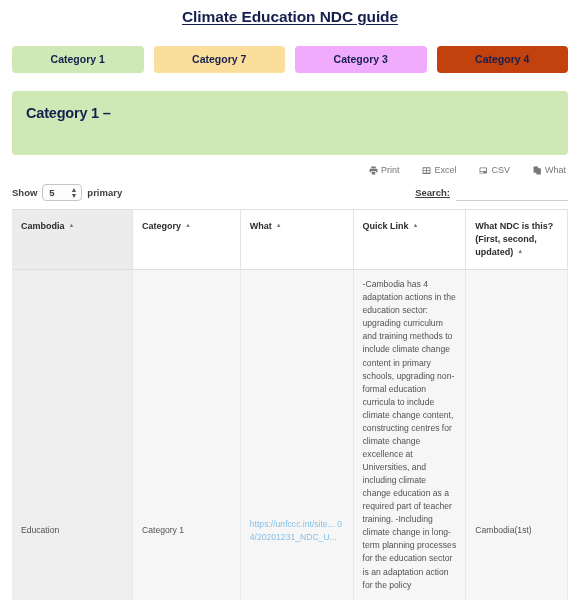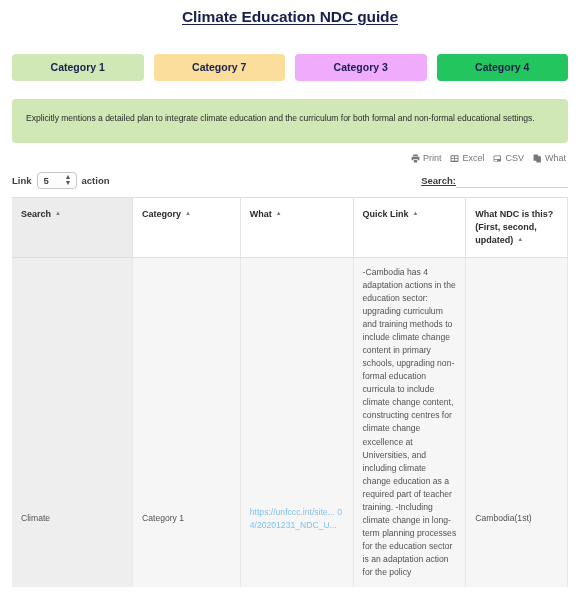--- a/index.html
+++ b/index.html
@@ -17,21 +17,21 @@
   }
 
   
   .page-title {
     text-align: center;
     font-size: 15.5px;
     font-weight: bold;
     color: #161f4e;
     text-decoration: underline;
     text-underline-offset: 2px;
-    margin: 5px 0 8px 0;
+    margin: 5px 0 0 0;
     padding: 3px 0 0 0;
     letter-spacing: -0.1px;
   }
 
   
   .cat-row {
     display: flex;
     gap: 10px;
     padding: 20px 12px 0 12px;
     box-sizing: border-box;
@@ -67,21 +67,21 @@
     line-height: 1.35;
     margin: 0;
     letter-spacing: -0.05px;
   }
 
   
   .export-row {
     display: flex;
     justify-content: flex-end;
     align-items: center;
-    gap: 9px;
+    gap: 23px;
     padding: 11px 14px 0 0;
   }
   .export-btn {
     display: inline-flex;
     align-items: center;
     gap: 3px;
     font-size: 9px;
     color: #777777;
     cursor: pointer;
     user-select: none;
@@ -125,20 +125,21 @@
     transform: translateY(-50%);
     pointer-events: none;
     color: #555;
     font-size: 7px;
     line-height: 6px;
     text-align: center;
   }
   .search-box {
     display: flex;
     align-items: center;
+    gap: 6px;
     font-size: 9.5px;
     font-weight: bold;
     color: #3d3d3d;
     text-decoration: underline;
   }
   .search-input {
     border: none;
     border-bottom: 1px solid #cfcfcf;
     outline: none;
     width: 108px;
@@ -220,27 +221,27 @@
 <div class="cat-row">
   <div class="cat-btn" style="background: rgb(207, 232, 181);">
     <span>Category 1</span>
   </div>
   <div class="cat-btn" style="background: rgb(251, 221, 156);">
     <span>Category 7</span>
   </div>
   <div class="cat-btn" style="background: #f0abfc;">
     <span>Category 3</span>
   </div>
-  <div class="cat-btn" style="background: #22c55e;">
+  <div class="cat-btn" style="background: #c2410c;">
     <span>Category 4</span>
   </div>
 </div>
 
 <div class="banner" style="background: rgb(207, 232, 181);">
-  <div class="banner-desc">Explicitly mentions a detailed plan to integrate climate education and the curriculum for both formal and non-formal educational settings.</div>
+  <div class="banner-title">Category 1 –</div>
 </div>
 
 <div class="export-row">
   <div class="export-btn">
     <span>
       <svg width="9" height="9" viewBox="0 0 16 16" fill="#777777">
           <path d="M4 1h8v3H4V1zm-2 4h12a1 1 0 0 1 1 1v5h-3v-2H4v2H1V6a1 1 0 0 1 1-1zm3 5h6v5H5v-5z"></path>
         </svg>
     </span>
     <span>Print</span>
@@ -273,65 +274,65 @@
           <rect x="1" y="1" width="8" height="11" rx="1"></rect>
           <rect x="6" y="4" width="8" height="11" rx="1"></rect>
         </svg>
     </span>
     <span>What</span>
   </div>
 </div>
 
 <div class="controls">
   <div class="length-box">
-    <span>Link</span>
+    <span>Show</span>
     <span class="len-wrap">
       <select class="len-select" id="len-select"><option value="5">5</option><option value="10">10</option><option value="25">25</option><option value="50">50</option><option value="100">100</option></select>
       <span class="len-arrows">▲<br>▼</span>
     </span>
-    <span>action</span>
+    <span>primary</span>
   </div>
   <div class="search-box">
     <span>Search:</span>
     <input class="search-input" type="text" id="search-input" placeholder="" style="">
   </div>
 </div>
 
 <div class="table-wrap">
   <table class="dt">
     <colgroup>
       <col class="c-country">
         <col class="c-category">
         <col class="c-link">
         <col class="c-facts">
         <col class="c-ndc">
     </colgroup>
     <thead>
       <tr>
         <th class="sorted">
-          <span>Search</span><span class="sort-arrow">▲</span>
+          <span>Cambodia</span><span class="sort-arrow">▲</span>
         </th>
         <th>
           <span>Category</span><span class="sort-arrow">▲</span>
         </th>
         <th>
           <span>What</span><span class="sort-arrow">▲</span>
         </th>
         <th>
           <span>Quick Link</span><span class="sort-arrow">▲</span>
         </th>
         <th>
           <span>What NDC is this? (First, second, updated)</span><span class="sort-arrow">▲</span>
         </th>
       </tr>
     </thead>
     <tbody>
       <tr class="row-body">
         <td class="sorted">
-          <span class="vcenter" style="padding-top:246px;">Climate</span>
+          <span class="vcenter" style="padding-top:246px;">Education</span>
         </td>
         <td>
           <span class="vcenter" style="padding-top:246px;">Category 1</span>
         </td>
         <td class="link-cell">
           <span class="vcenter" style="padding-top:240px;">
             <a href="#">https://unfccc.int/site... 04/20201231_NDC_U...</a>
           </span>
         </td>
         <td>

